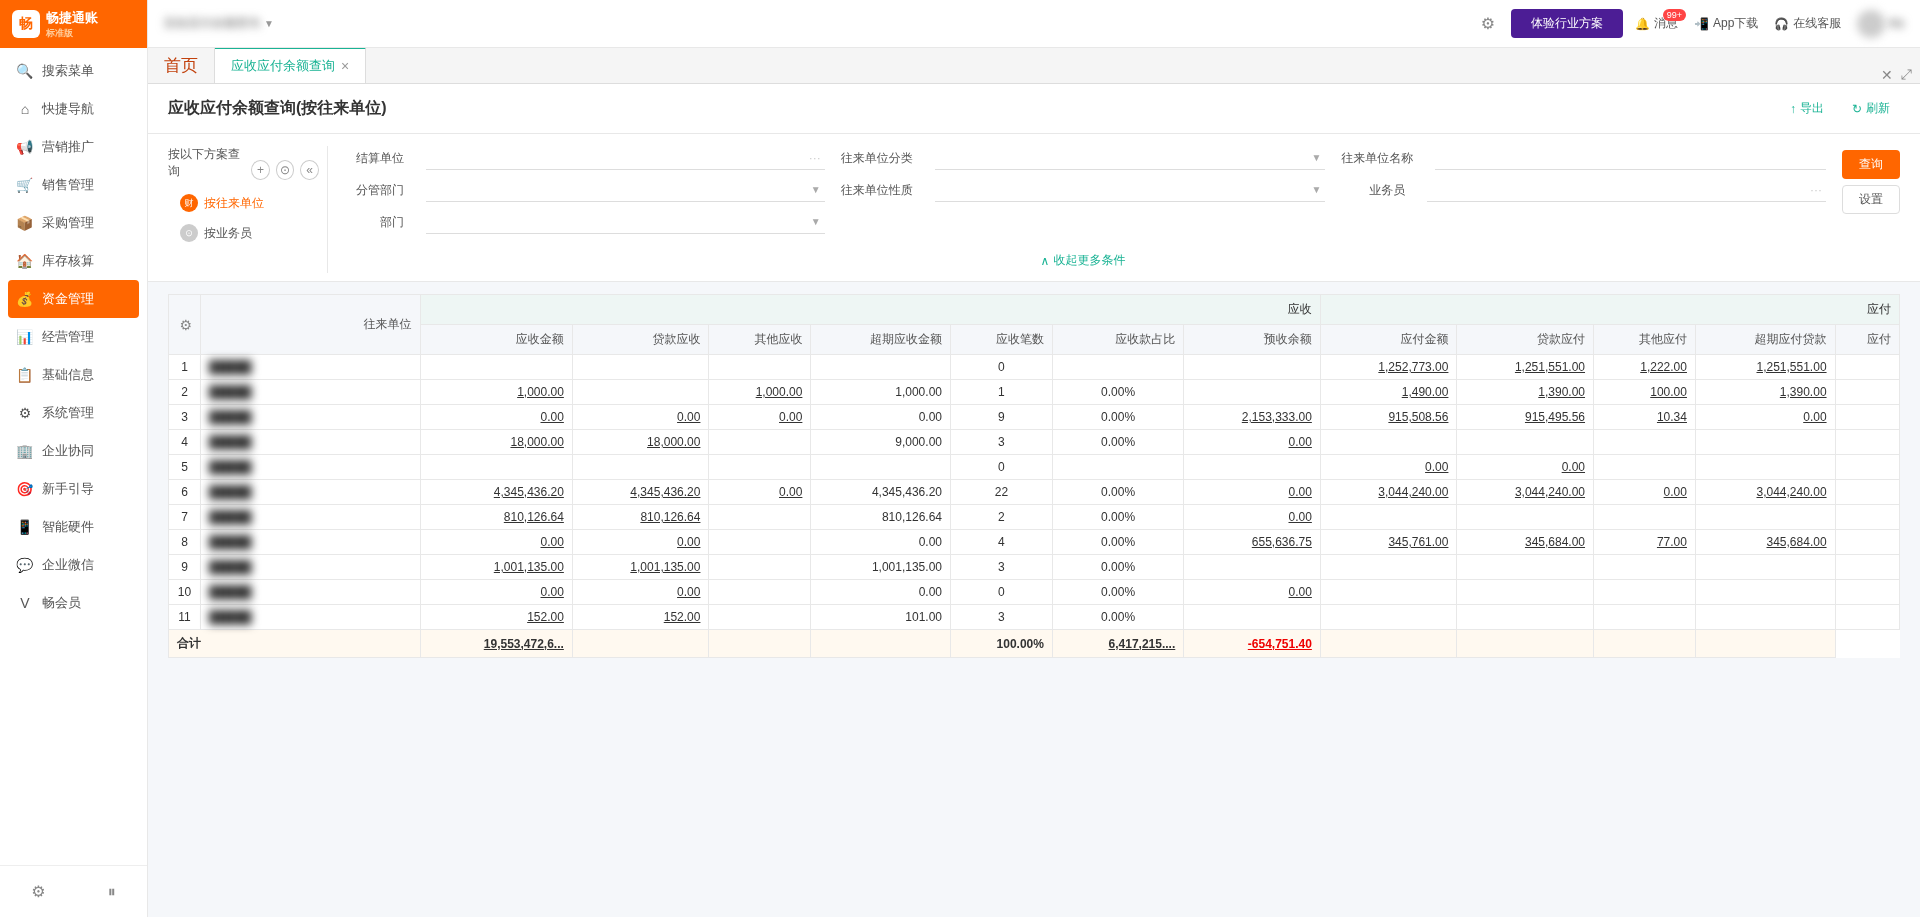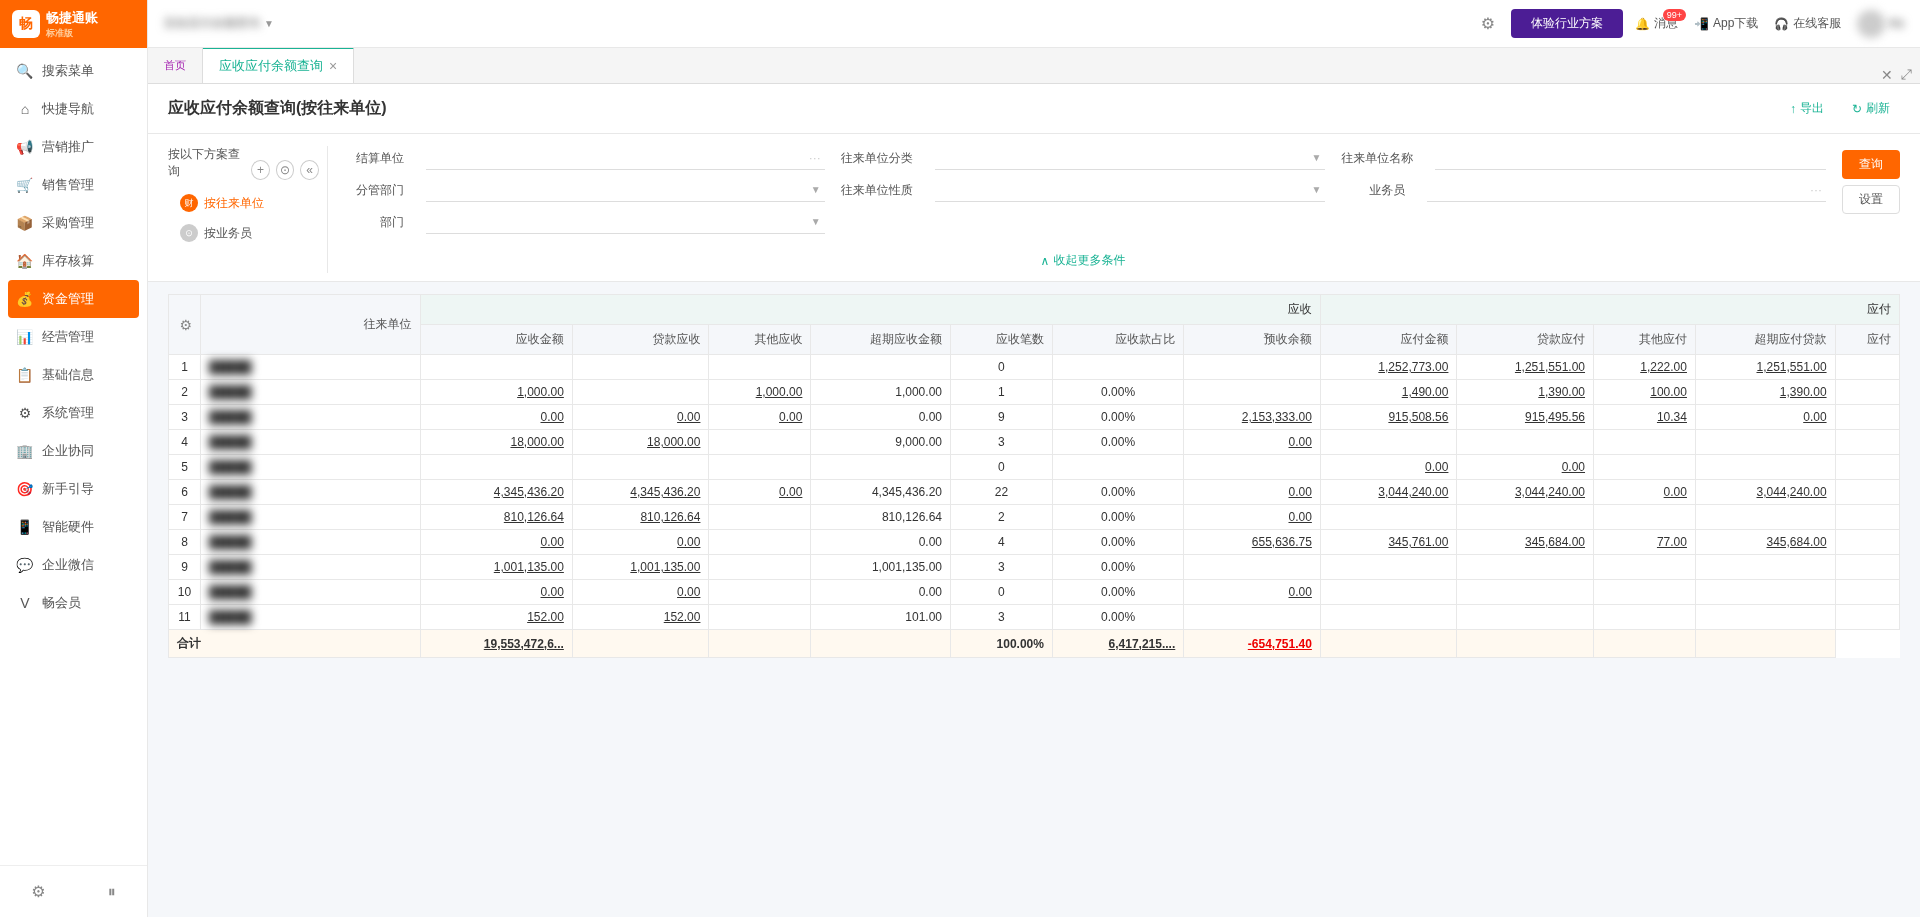--- a/index.html
+++ b/index.html
@@ -48,21 +48,21 @@
     .user-name { color: #555; font-size: 12px; }
 
     
     .tab-bar {
       position: fixed; left: 148px; right: 0; top: 48px; height: 36px;
       background: #f5f5f5; display: flex; align-items: flex-end; border-bottom: 1px solid #ddd; z-index: 98;
       padding-left: 0;
     }
     .tab-home {
       padding: 0 16px; height: 36px; display: flex; align-items: center;
-      background: #f5f5f5; color: #a21caf; font-size: 11px; cursor: pointer;
+      background: #f5f5f5; color: #c2410c; font-size: 17px; cursor: pointer;
       border-right: 1px solid #ddd;
     }
     .tab-active {
       padding: 0 16px; height: 36px; display: flex; align-items: center; gap: 6px;
       background: #fff; color: #1ab394; font-size: 13px; cursor: pointer;
       border-right: 1px solid #ddd; border-top: 2px solid #1ab394;
     }
     .tab-close { color: #999; font-size: 14px; cursor: pointer; }
     .tab-bar-actions { margin-left: auto; display: flex; align-items: center; padding: 0 8px; gap: 8px; }
     .tab-bar-action { color: #888; cursor: pointer; font-size: 14px; }

